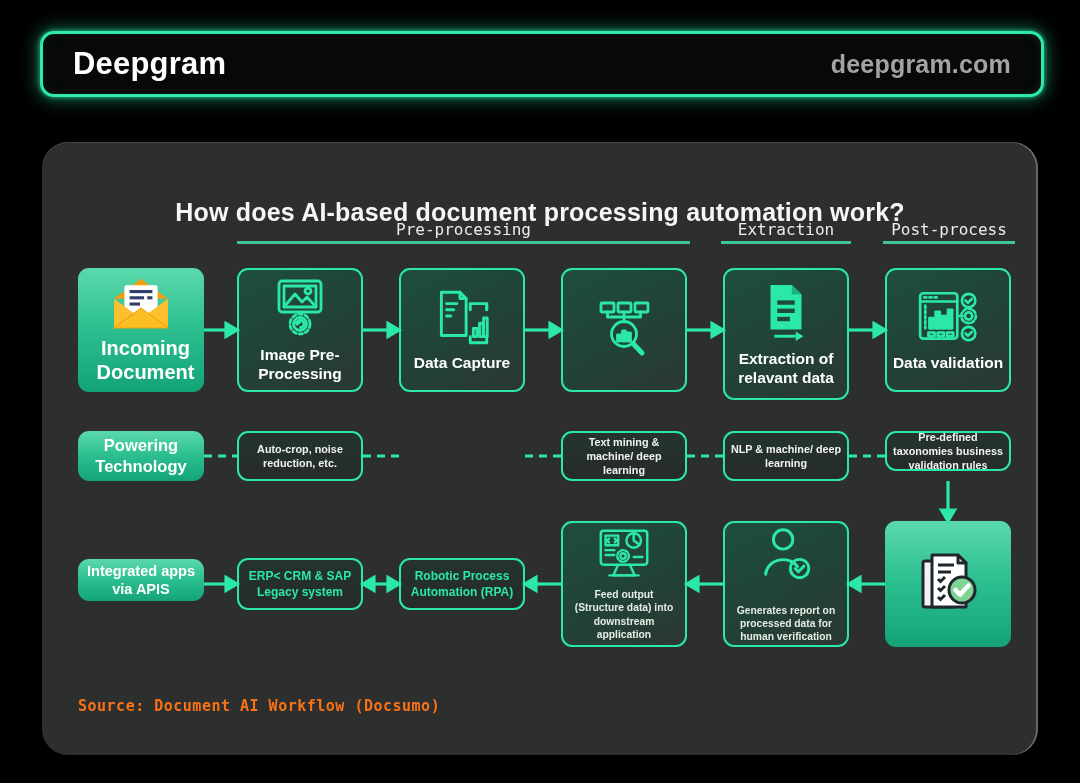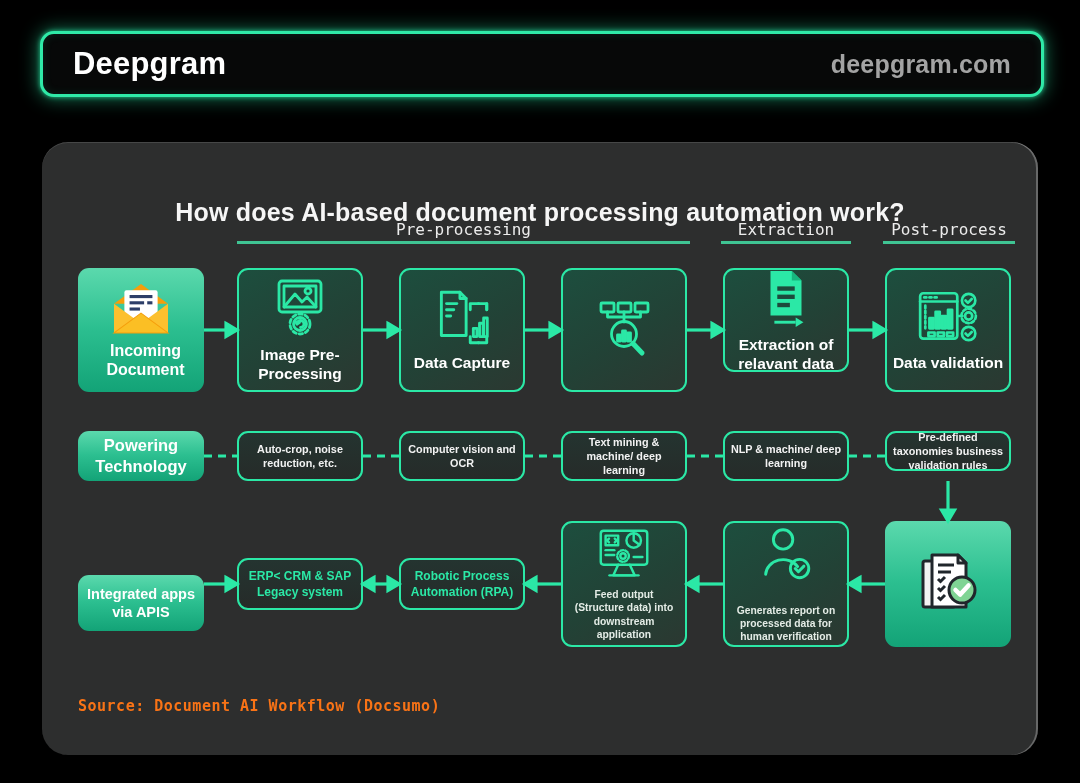--- a/index.html
+++ b/index.html
@@ -74,21 +74,21 @@
         <polygon points="4,22 30,3 56,22" fill="#f59e0b"></polygon>
         <rect x="14" y="9" width="32" height="27" rx="2" fill="#ffffff"></rect>
         <line x1="19" y1="15" x2="41" y2="15" stroke="#2d3e68" stroke-width="3"></line>
         <line x1="19" y1="21" x2="33" y2="21" stroke="#2d3e68" stroke-width="3"></line>
         <line x1="36" y1="21" x2="41" y2="21" stroke="#2d3e68" stroke-width="3"></line>
         <line x1="19" y1="27" x2="29" y2="27" stroke="#2d3e68" stroke-width="3"></line>
         <path d="M4,22 L30,41 L56,22 L56,50 L4,50 Z" fill="#fcc02e"></path>
         <path d="M4,50 L30,31 L56,50 Z" fill="#fbbf24" stroke="#f59e0b" stroke-width="1"></path>
       </svg>
     </span>
-    <div class="lbl-step" style="font-size:16px;padding-left:9px;">Incoming Document</div>
+    <div class="lbl-step" style="font-size:20px;padding-left:9px;">Incoming Document</div>
   </div>
 
   <div class="box outlined" style="left:195px;top:126px;width:126px;height:124px;text-align:center;">
     <span>
       <svg width="66" height="62" viewBox="0 0 64 62" fill="none" stroke="#2be8a6" stroke-width="2.8" stroke-linecap="round" stroke-linejoin="round">
         <rect x="11" y="4" width="42" height="31" rx="3"></rect>
         <rect x="16" y="9" width="32" height="21"></rect>
         <circle cx="40" cy="14" r="3"></circle>
         <polyline points="16,30 27,17 34,25 39,20 48,30"></polyline>
         <circle cx="32" cy="47" r="10" stroke-dasharray="3.5 3"></circle>
@@ -133,21 +133,21 @@
         <line x1="32" y1="13" x2="32" y2="23"></line>
         <circle cx="32" cy="35" r="12.5"></circle>
         <rect x="25.5" y="36" width="3" height="6" fill="#2be8a6"></rect>
         <rect x="30.5" y="32" width="3" height="10" fill="#2be8a6"></rect>
         <rect x="35.5" y="34" width="3" height="8" fill="#2be8a6"></rect>
         <line x1="41" y1="44.5" x2="50" y2="54" stroke-width="5"></line>
       </svg>
     </span>
   </div>
 
-  <div class="box outlined" style="left:681px;top:126px;width:126px;height:104px;">
+  <div class="box outlined" style="left:681px;top:126px;width:126px;height:132px;">
     <span>
       <svg width="62" height="62" viewBox="0 0 64 62">
         <path d="M16,3 h22 l10,10 v36 h-32 z" fill="#2be8a6"></path>
         <path d="M38,3 l10,10 h-10 z" fill="#17b57e"></path>
         <rect x="23" y="19" width="18" height="4.5" fill="#1d4a3c"></rect>
         <rect x="23" y="27.5" width="18" height="4.5" fill="#1d4a3c"></rect>
         <rect x="23" y="36" width="13" height="4.5" fill="#1d4a3c"></rect>
         <line x1="20" y1="56" x2="42" y2="56" stroke="#2be8a6" stroke-width="3"></line>
         <polygon points="42,51 50,56 42,61" fill="#2be8a6"></polygon>
       </svg>
@@ -182,34 +182,31 @@
     </span>
     <div class="lbl-step">Data validation</div>
   </div>
 
   <div class="box filledbox" style="left:36px;top:289px;width:126px;height:50px;">
     <div class="lbl-filled-lg">Powering Technology</div>
   </div>
   <div class="box plain" style="left:195px;top:289px;width:126px;height:50px;">
     <div class="lbl-tech">Auto-crop, noise reduction, etc.</div>
   </div>
-  <div class="box plain" style="left:357px;top:289px;width:126px;height:50px;">
-    <div class="lbl-tech">Computer vision and OCR</div>
-  </div>
   <div class="box plain" style="left:519px;top:289px;width:126px;height:50px;">
     <div class="lbl-tech">Text mining &amp; machine/ deep learning</div>
   </div>
   <div class="box plain" style="left:681px;top:289px;width:126px;height:50px;">
     <div class="lbl-tech">NLP &amp; machine/ deep learning</div>
   </div>
   <div class="box plain" style="left:843px;top:289px;width:126px;height:40px;">
     <div class="lbl-tech">Pre-defined taxonomies business validation rules</div>
   </div>
 
-  <div class="box filledbox" style="left:36px;top:417px;width:126px;height:56px;margin-top:16px;">
+  <div class="box filledbox" style="left:36px;top:417px;width:126px;height:42px;">
     <div class="lbl-filled-md">Integrated apps via APIS</div>
   </div>
   <div class="box plain" style="left:195px;top:416px;width:126px;height:52px;">
     <div class="lbl-green">ERP&lt; CRM &amp; SAP Legacy system</div>
   </div>
   <div class="box plain" style="left:357px;top:416px;width:126px;height:52px;">
     <div class="lbl-green">Robotic Process Automation (RPA)</div>
   </div>
 
   <div class="box outlined" style="left:519px;top:379px;width:126px;height:126px;">

